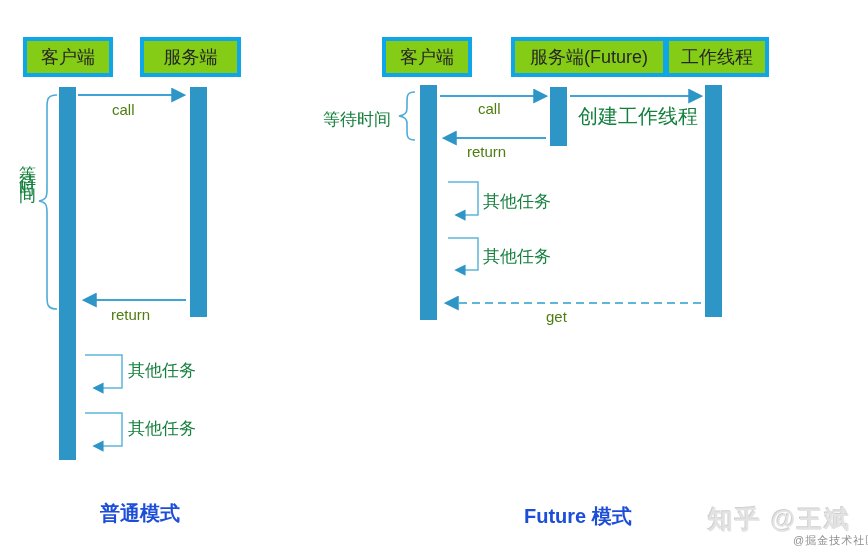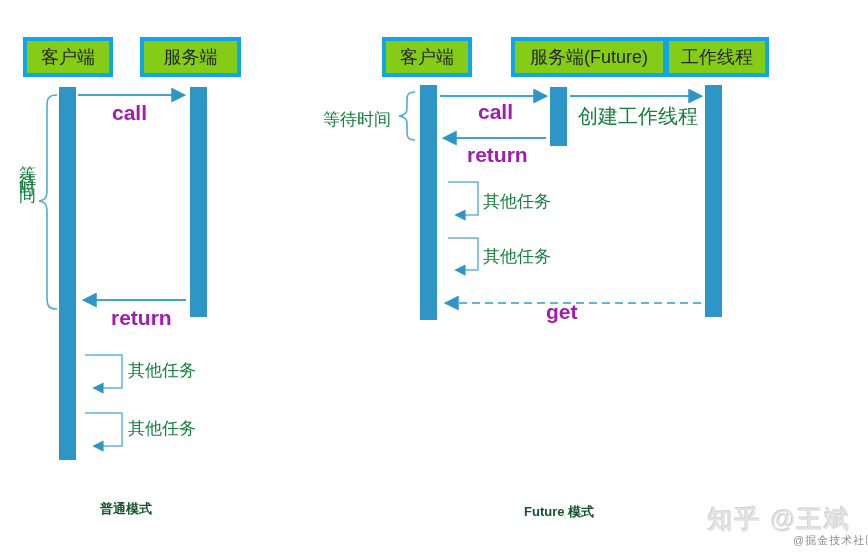--- a/index.html
+++ b/index.html
@@ -10,23 +10,23 @@
   
   .actor-box{
     position:absolute;height:40px;border:4px solid #0ea5e9;background:#84cc16;
     display:flex;align-items:center;justify-content:center;
     font-size:18px;color:#262626;box-sizing:border-box;z-index:3;
   }
   
   .bar{position:absolute;width:17px;background:#2E96C6;z-index:2;}
   
   .lbl{position:absolute;z-index:4;white-space:nowrap;color:#15803d;}
-  .msg{font-weight:bold;font-size:21px;color:#a21caf;}
+  .msg{font-weight:normal;font-size:15px;color:#4d7c0f;}
   .cjk{font-size:17px;}
-  .mode-title{font-weight:bold;font-size:13px;color:#14532d;}
+  .mode-title{font-weight:bold;font-size:20px;color:#1d4ed8;}
   .wait-vertical{
     writing-mode:vertical-rl;text-orientation:upright;
     font-size:17px;letter-spacing:7px;line-height:20px;
   }
   #connector-layer{position:absolute;left:0;top:0;z-index:1;}
   .watermark-main{
     font-size:25px;font-weight:bold;color:#e3e3e3;
     text-shadow:-1px -1px 0 #cfcfcf, 1px 1px 0 #ffffff;
     letter-spacing:2px;
   }
@@ -95,20 +95,20 @@
 
   <div class="lbl cjk" style="left:323px;top:108px;">等待时间</div>
 
   <div class="lbl msg" style="left:478px;top:100px;">call</div>
   <div class="lbl cjk" style="left:578px;top:103px;font-size:20px;">创建工作线程</div>
   <div class="lbl msg" style="left:467px;top:143px;">return</div>
 
   <div class="lbl cjk" style="left:483px;top:190px;">其他任务</div>
   <div class="lbl cjk" style="left:483px;top:245px;">其他任务</div>
 
-  <div class="lbl msg" style="left:546px;top:300px;">get</div>
+  <div class="lbl msg" style="left:546px;top:308px;">get</div>
 
   <div class="lbl mode-title" style="left:524px;top:503px;text-align:right;">Future 模式</div>
 
   <div class="lbl watermark-main" style="left:708px;top:503px;">知乎 @王斌</div>
   <div class="lbl watermark-sub" style="left:793px;top:533px;">@掘金技术社区</div>
 
 </div>
 
 </body></html>

